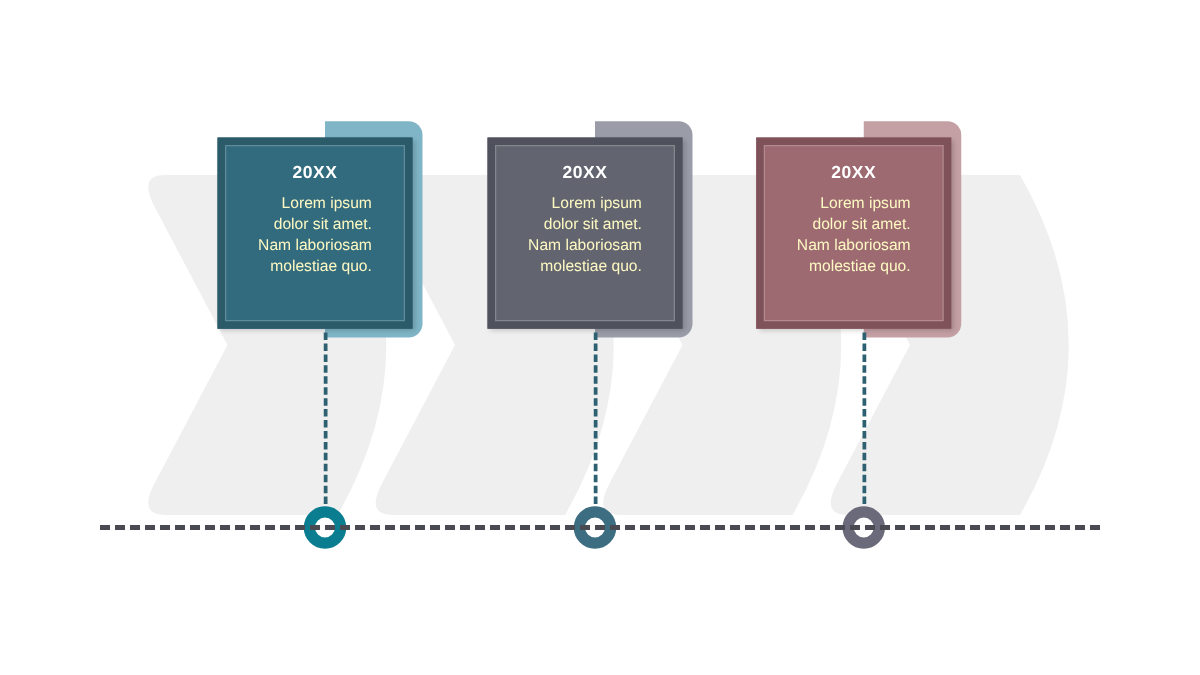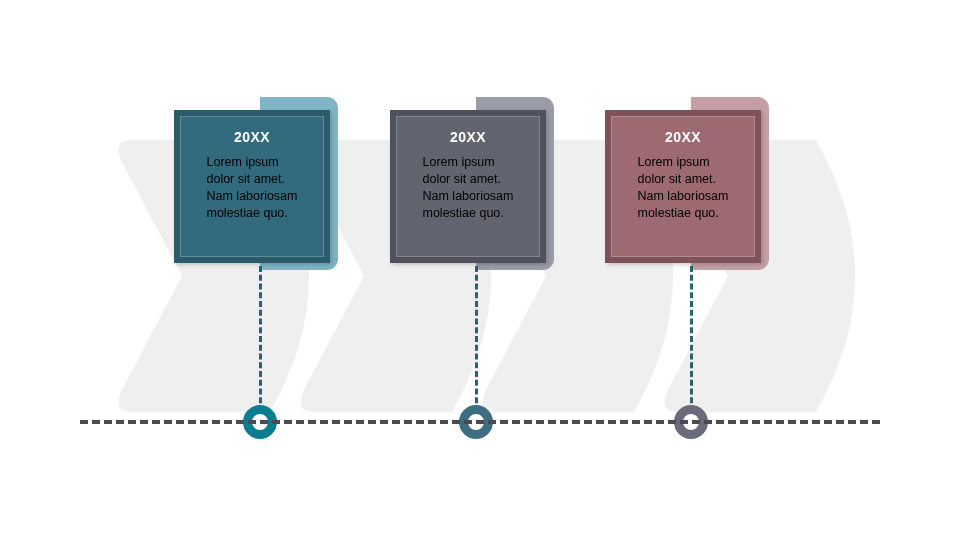--- a/index.html
+++ b/index.html
@@ -92,22 +92,22 @@
   .card-year {
     font-size: 14px;
     font-weight: bold;
     color: #ffffff;
     letter-spacing: 0.4px;
     margin-bottom: 9px;
   }
   .card-body {
     font-size: 12.5px;
     line-height: 17px;
-    color: #000000;
-    text-align: left;
+    color: #fef9c3;
+    text-align: right;
     white-space: pre-line;
   }
 
   
   .connector {
     position: absolute;
     left: 85px;
     top: 266px;
     width: 0;
     height: 146px;

